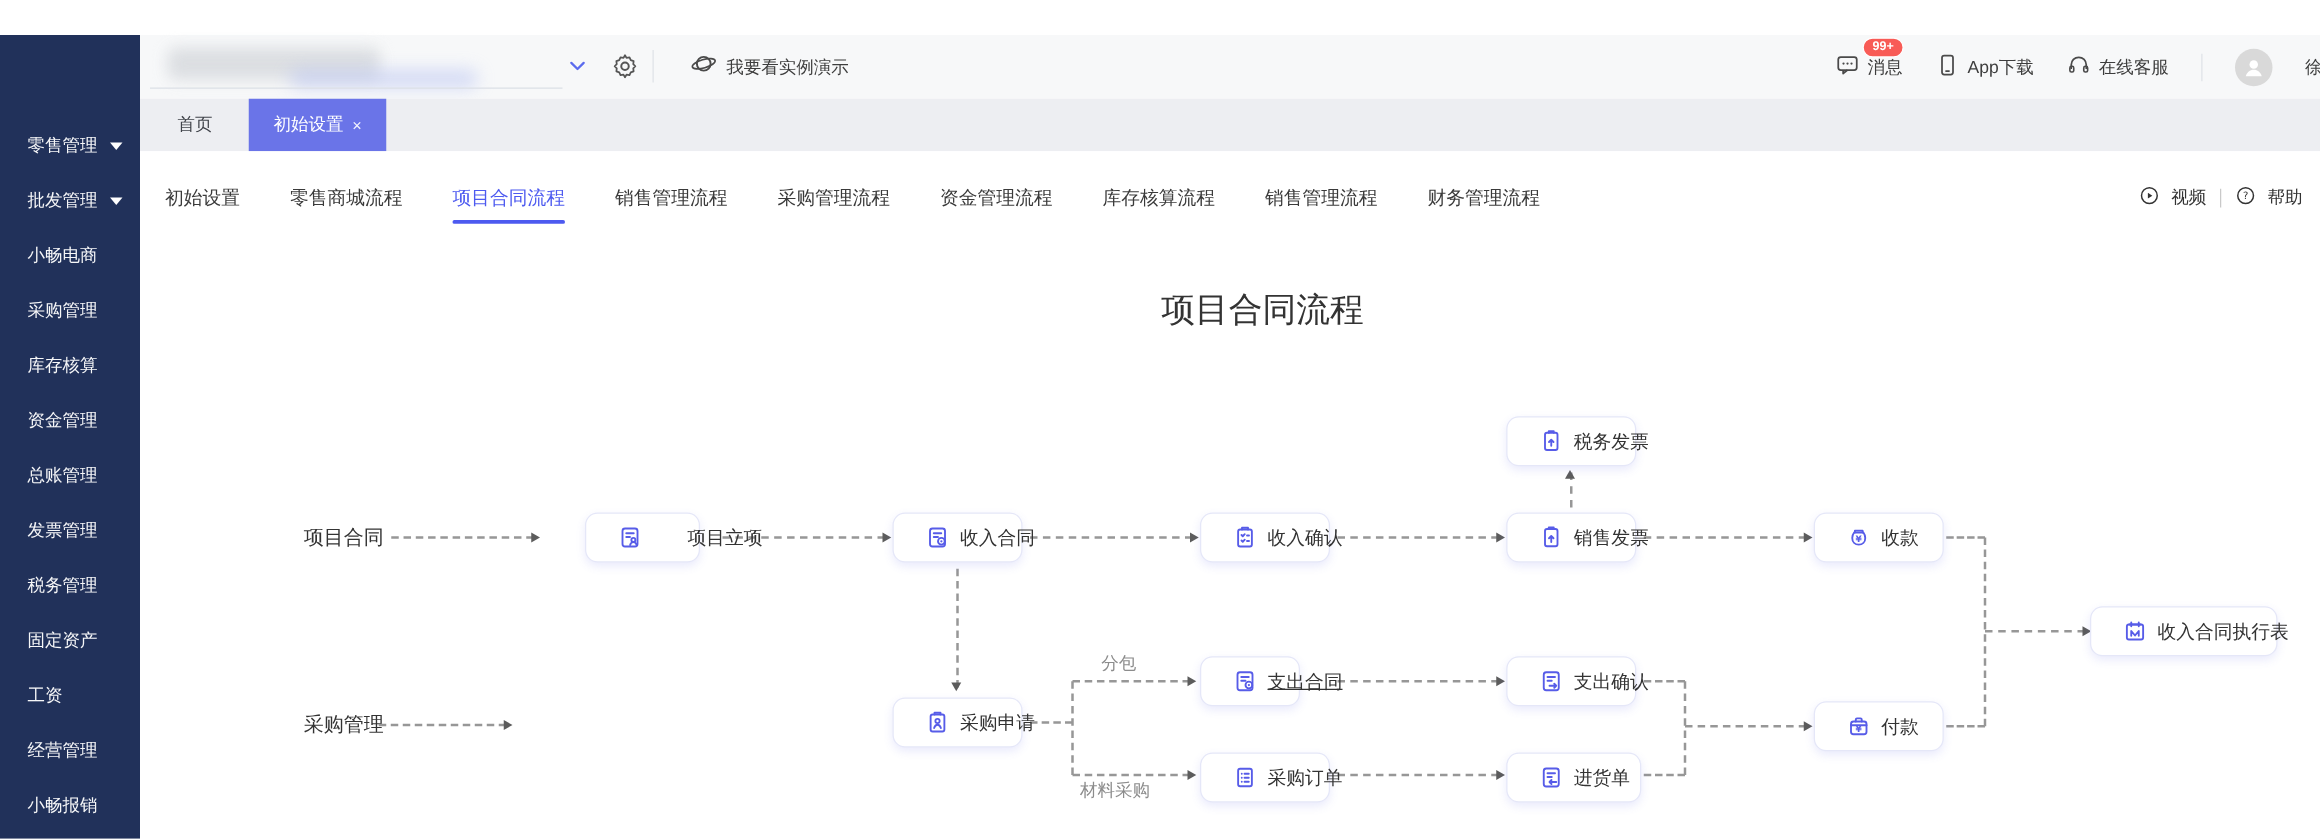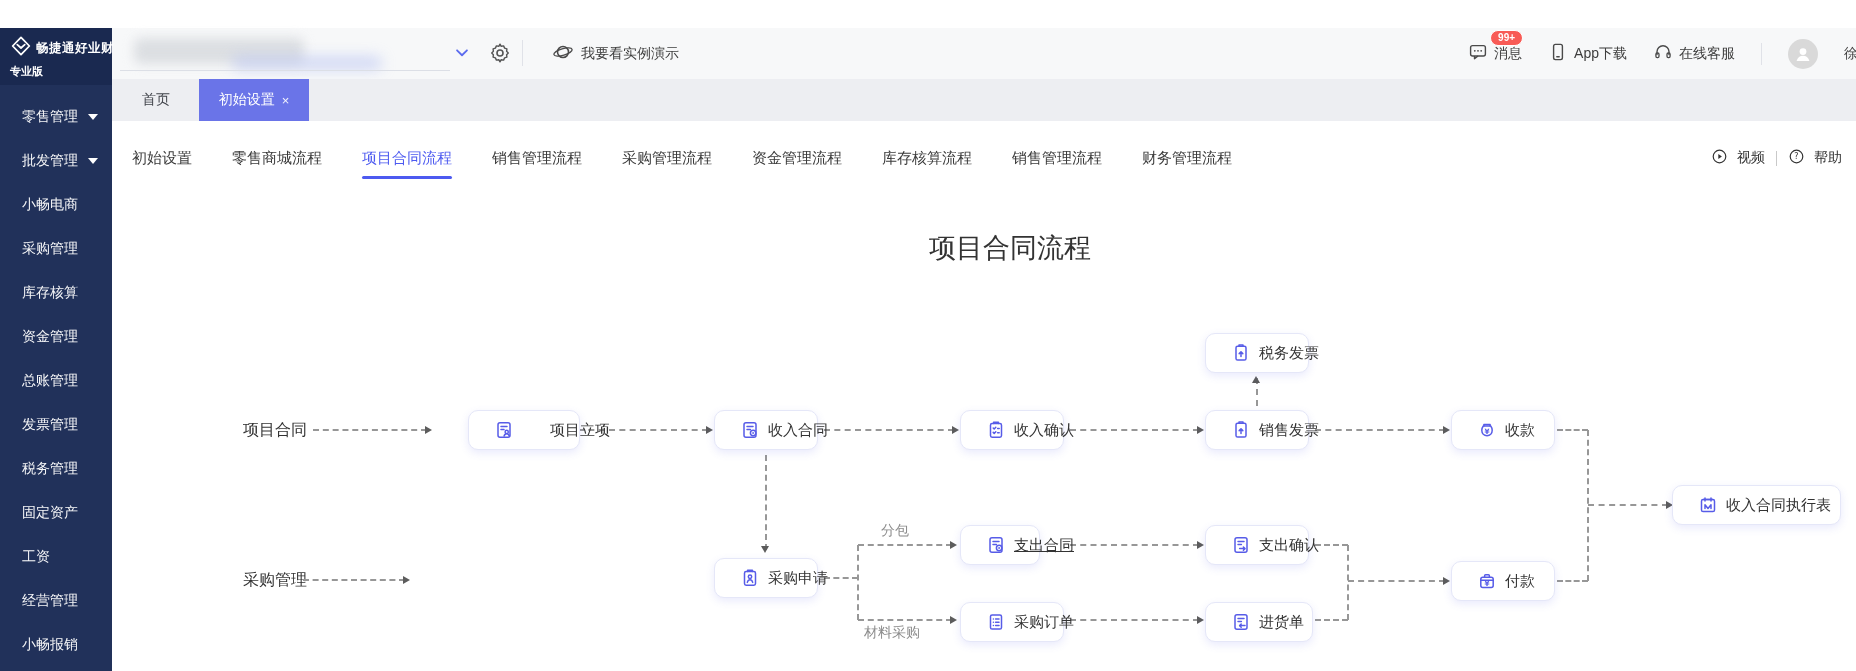--- a/index.html
+++ b/index.html
@@ -65,32 +65,20 @@
   .edge-v{position:absolute;border-left:2px dashed #979797;}
   .ar{position:absolute;width:0;height:0;}
   .ar-right{border-top:4px solid transparent;border-bottom:4px solid transparent;border-left:7px solid #5c5c5c;}
   .ar-up{border-left:4px solid transparent;border-right:4px solid transparent;border-bottom:7px solid #5c5c5c;}
   .ar-down{border-left:4px solid transparent;border-right:4px solid transparent;border-top:7px solid #5c5c5c;}
 </style>
 </head>
 <body>
 
 <div class="sidebar">
-  <div class="logo-block">
-    <div class="logo-row">
-      <span>
-        <svg width="22" height="22" viewBox="0 0 20 20" fill="none">
-          <path d="M10 2.2l7.6 7.8L10 17.8 2.4 10z" stroke="#fff" stroke-width="1.6" stroke-linejoin="round"></path>
-          <path d="M6.6 8.8l3.4 3 3.4-3" stroke="#fff" stroke-width="1.6" stroke-linecap="round" stroke-linejoin="round"></path>
-        </svg>
-      </span>
-      <span class="brand-name">畅捷通好业财</span>
-    </div>
-    <div class="edition">专业版</div>
-  </div>
   <div class="menu" id="sidebar-menu">
       <div class="mitem">
         <span>零售管理</span>
         <span class="caret"></span>
       </div>
       <div class="mitem">
         <span>批发管理</span>
         <span class="caret"></span>
       </div>
       <div class="mitem">
@@ -273,21 +261,21 @@
     <div class="edge-h" style="left: 1315px; top: 544px; width: 33px;"></div>
     <div class="edge-h" style="left: 1315px; top: 619px; width: 33px;"></div>
     <div class="edge-v" style="left: 1347px; top: 545px; height: 75px;"></div>
     <div class="edge-h" style="left: 1348px; top: 580px; width: 97px;"></div>
     <div class="ar ar-right" style="left: 1443px; top: 577px;"></div>
     <div class="edge-h" style="left: 1557px; top: 429px; width: 31px;"></div>
     <div class="edge-h" style="left: 1557px; top: 580px; width: 31px;"></div>
     <div class="edge-v" style="left: 1587px; top: 430px; height: 151px;"></div>
     <div class="edge-h" style="left: 1588px; top: 504px; width: 80px;"></div>
     <div class="ar ar-right" style="left: 1666px; top: 501px;"></div>
-    <div class="node" style="left: 468px; top: 410px; width: 112px; gap: 36px;">
+    <div class="node" style="left: 468px; top: 410px; width: 92px; gap: 36px;">
       <span class="nicon">
         <svg width="20" height="20" viewBox="0 0 20 20" xmlns="http://www.w3.org/2000/svg">
           <rect x="4" y="2.8" width="12" height="14.4" rx="2" stroke="#575ce8" stroke-width="1.5" stroke-linecap="round" stroke-linejoin="round" fill="none"></rect>
           <path d="M7 6.6h6M7 9.6h3" stroke="#575ce8" stroke-width="1.5" stroke-linecap="round" stroke-linejoin="round" fill="none"></path>
           <circle cx="12.7" cy="11.9" r="1.6" stroke="#575ce8" stroke-width="1.5" stroke-linecap="round" stroke-linejoin="round" fill="none"></circle>
           <path d="M10.1 16c.4-1.5 1.4-2.3 2.6-2.3s2.2.8 2.6 2.3" stroke="#575ce8" stroke-width="1.5" stroke-linecap="round" stroke-linejoin="round" fill="none"></path>
         </svg>
       </span>
       <span class="nlabel">项目立项</span>
     </div>
@@ -397,21 +385,21 @@
     <div class="node" style="left: 1451px; top: 561px; width: 104px;">
       <span class="nicon">
         <svg width="20" height="20" viewBox="0 0 20 20" xmlns="http://www.w3.org/2000/svg">
           <rect x="3.8" y="6.2" width="12.4" height="10.2" rx="2" stroke="#575ce8" stroke-width="1.5" stroke-linecap="round" stroke-linejoin="round" fill="none"></rect>
           <path d="M7.6 6.2V4.7c0-.6.5-1 1-1h2.8c.6 0 1 .4 1 1v1.5M3.8 9.2h12.4" stroke="#575ce8" stroke-width="1.5" stroke-linecap="round" stroke-linejoin="round" fill="none"></path>
           <text x="10" y="14.6" text-anchor="middle" font-size="7.2" fill="#575ce8" font-family="DejaVu Sans" font-weight="bold">¥</text>
         </svg>
       </span>
       <span class="nlabel">付款</span>
     </div>
-    <div class="node" style="left: 1672px; top: 485px; width: 169px;">
+    <div class="node" style="left: 1672px; top: 485px; width: 150px;">
       <span class="nicon">
         <svg width="20" height="20" viewBox="0 0 20 20" xmlns="http://www.w3.org/2000/svg">
           <rect x="3.5" y="4.6" width="13" height="12" rx="1.6" stroke="#575ce8" stroke-width="1.5" stroke-linecap="round" stroke-linejoin="round" fill="none"></rect>
           <path d="M7 3v3M13 3v3M5.5 4.6h9" stroke="#575ce8" stroke-width="1.5" stroke-linecap="round" stroke-linejoin="round" fill="none"></path>
           <path d="M7 13.6V9.8l3 3.6 3-3.6v3.8" stroke="#575ce8" stroke-width="1.5" stroke-linecap="round" stroke-linejoin="round" fill="none"></path>
         </svg>
       </span>
       <span class="nlabel">收入合同执行表</span>
     </div>
   </div>

